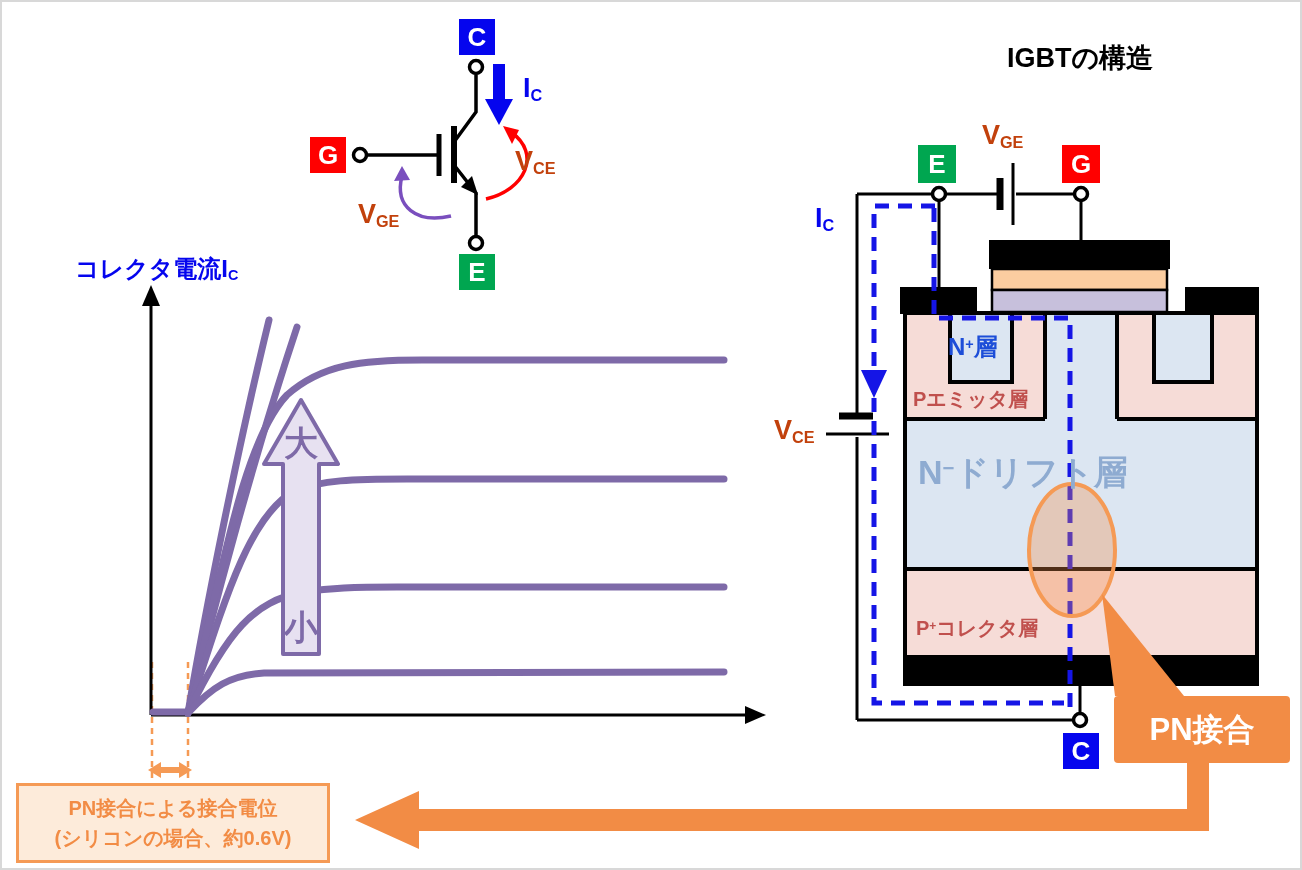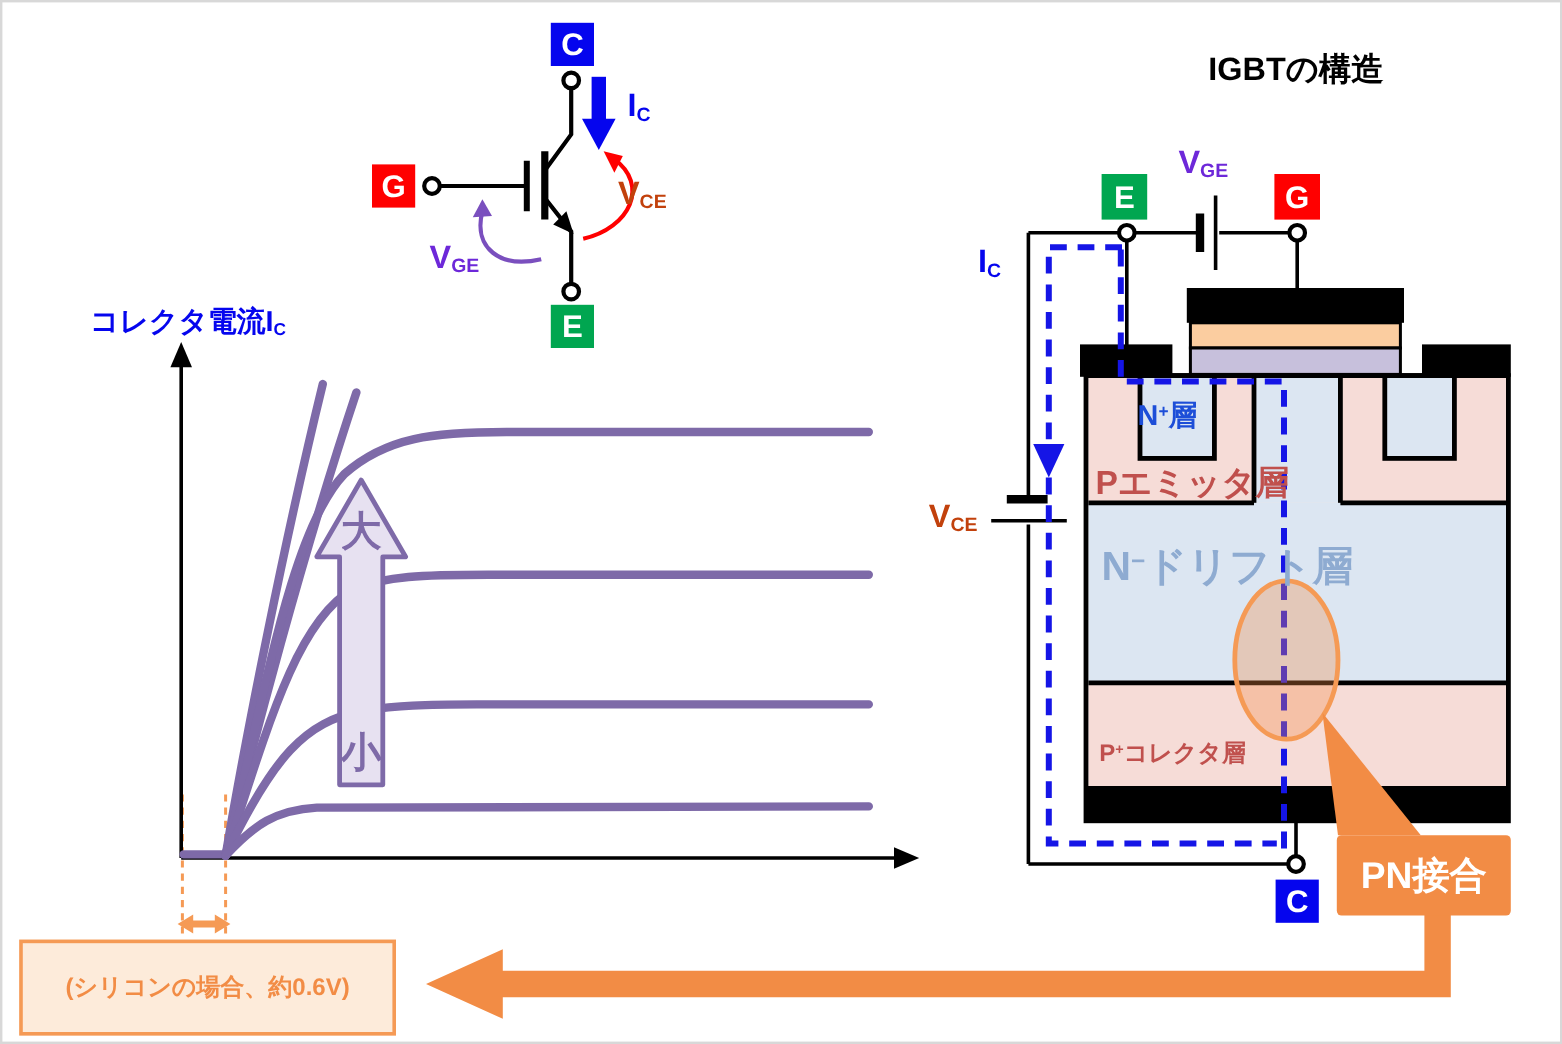--- a/index.html
+++ b/index.html
@@ -11,24 +11,24 @@
   #shapes{position:absolute;left:0;top:0;z-index:1;}
   .lbl{position:absolute;z-index:3;font-weight:bold;white-space:nowrap;line-height:1;}
   .sub{font-size:0.60em;vertical-align:-0.22em;font-weight:bold;}
   .sup{font-size:0.60em;vertical-align:0.45em;font-weight:bold;}
   .badge{
     position:absolute;z-index:4;width:36px;height:36px;color:#ffffff;
     font-size:26px;font-weight:bold;display:flex;align-items:center;justify-content:center;
   }
   .blue-txt{color:#0505ee;}
   .red-txt{color:#c2410c;}
-  .purple-txt{color:#6d28d9;}
+  .purple-txt{color:#c2410c;}
   .curve-purple-txt{color:#7e6aa8;}
   #pn-box{
-    position:absolute;z-index:4;left:1112px;top:694px;width:145px;height:67px;
+    position:absolute;z-index:4;left:1112px;top:694px;width:176px;height:67px;
     background:#f28c45;border-radius:4px;color:#ffffff;font-size:31px;font-weight:bold;
     display:flex;align-items:center;justify-content:center;
   }
   #note-box{
     position:absolute;z-index:4;left:14px;top:781px;width:308px;height:74px;
     background:#fdebda;border:3px solid #f59a55;color:#f28c45;
     font-size:20px;font-weight:bold;display:flex;flex-direction:column;
     align-items:center;justify-content:center;line-height:1.5;text-align:center;
   }
 </style>
@@ -186,24 +186,25 @@
       <span>G</span>
     </div>
   <div class="badge" style="left:1061px;top:731px;background:#0505ee;">
       <span>C</span>
     </div>
   <div class="lbl purple-txt" style="left:980px;top:120px;font-size:27px;"><span>V</span><span class="sub">GE</span></div>
   <div class="lbl red-txt" style="left:772px;top:415px;font-size:27px;"><span>V</span><span class="sub">CE</span></div>
   <div class="lbl blue-txt" style="left:813px;top:203px;font-size:27px;"><span>I</span><span class="sub">C</span></div>
 
   <div class="lbl" style="left:946px;top:333px;font-size:24px;color:#1d4ed8;"><span>N</span><span class="sup">+</span><span>層</span></div>
-  <div class="lbl" style="left:911px;top:387px;font-size:28px;color:#c0504d;"><span>Pエミッタ層</span></div>
+  <div class="lbl" style="left:911px;top:387px;font-size:20px;color:#c0504d;"><span>Pエミッタ層</span></div>
   <div class="lbl" style="left:916px;top:453px;font-size:34px;color:#8eabd1;"><span>N</span><span class="sup">−</span><span>ドリフト層</span></div>
   <div class="lbl" style="left:914px;top:616px;font-size:20px;color:#c0504d;"><span>P</span><span class="sup">+</span><span>コレクタ層</span></div>
 
   <div id="pn-box">
       <span>PN接合</span>
     </div>
   <div id="note-box">
+    <span>PN接合による接合電位</span>
     <span>(シリコンの場合、約0.6V)</span>
   </div>
 
 </div>
 
 </body></html>

